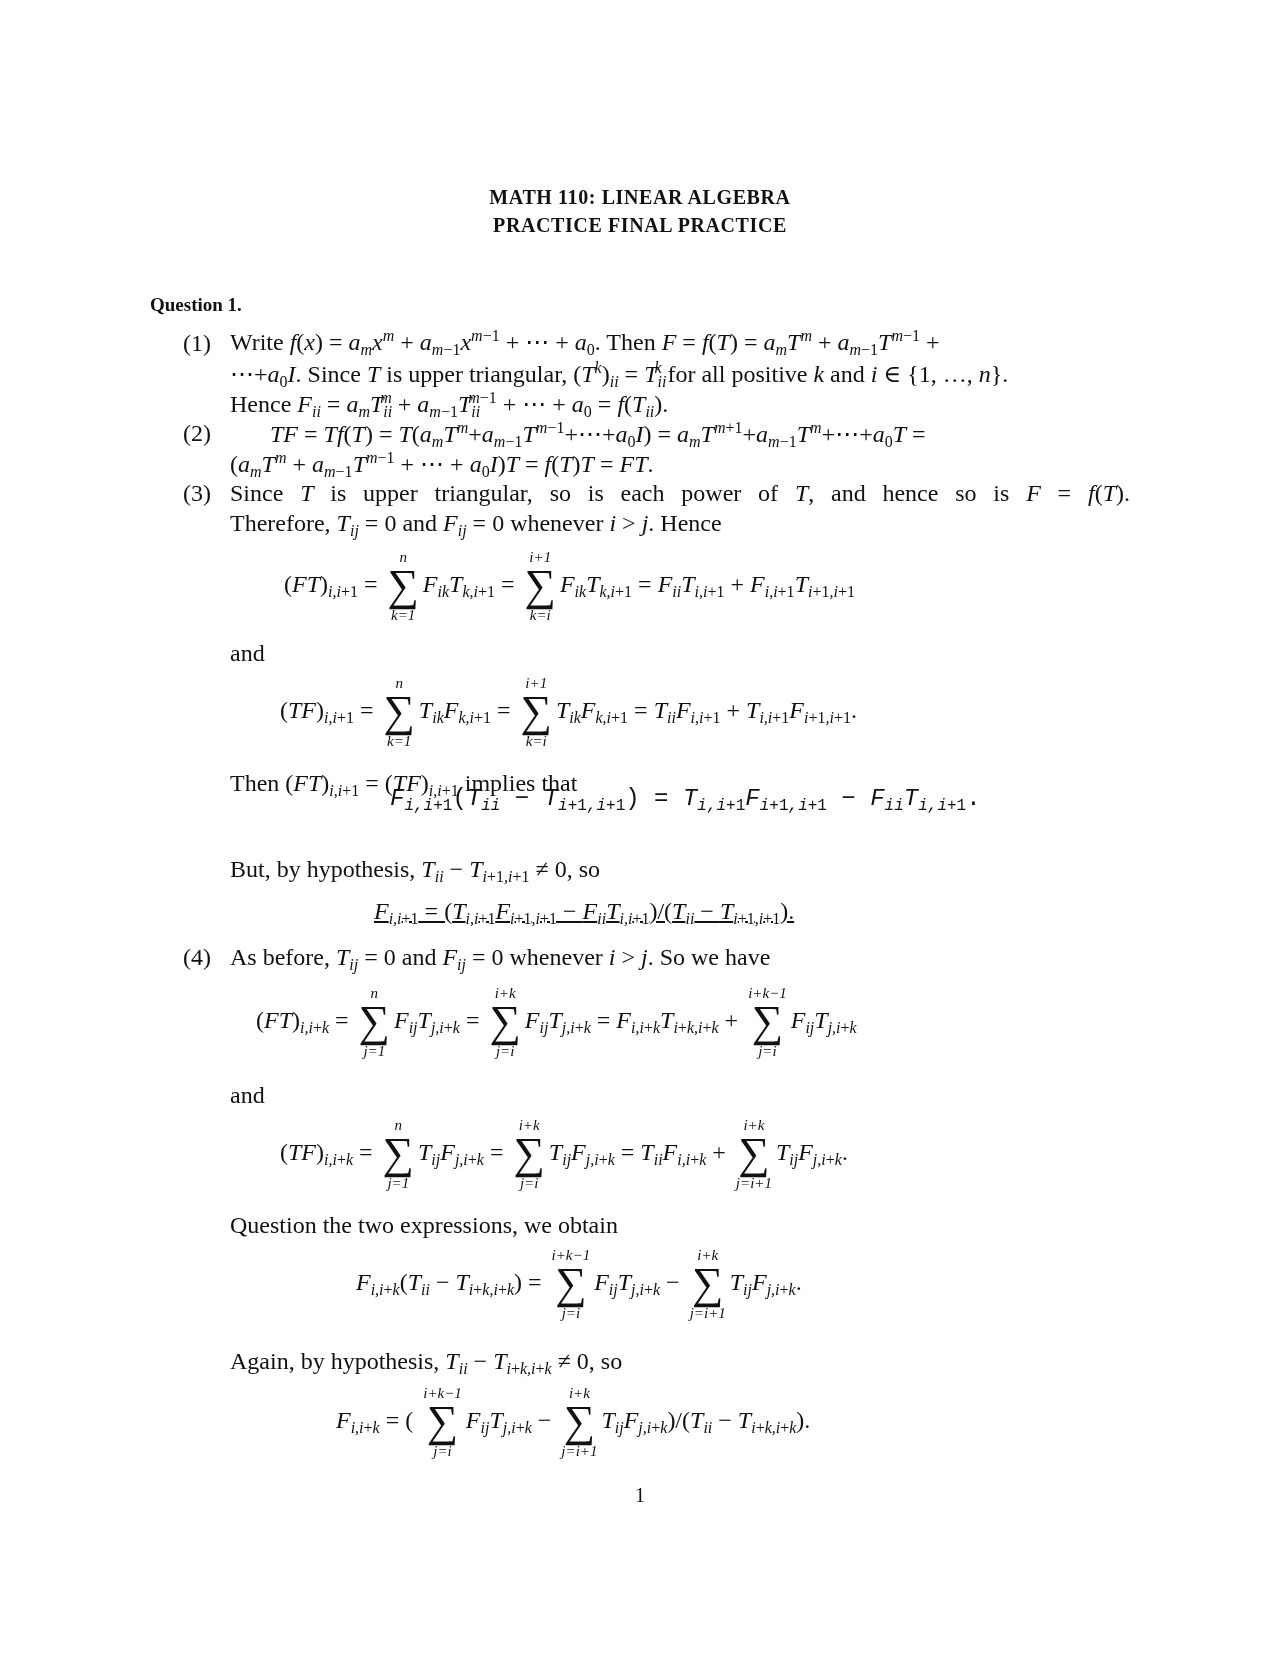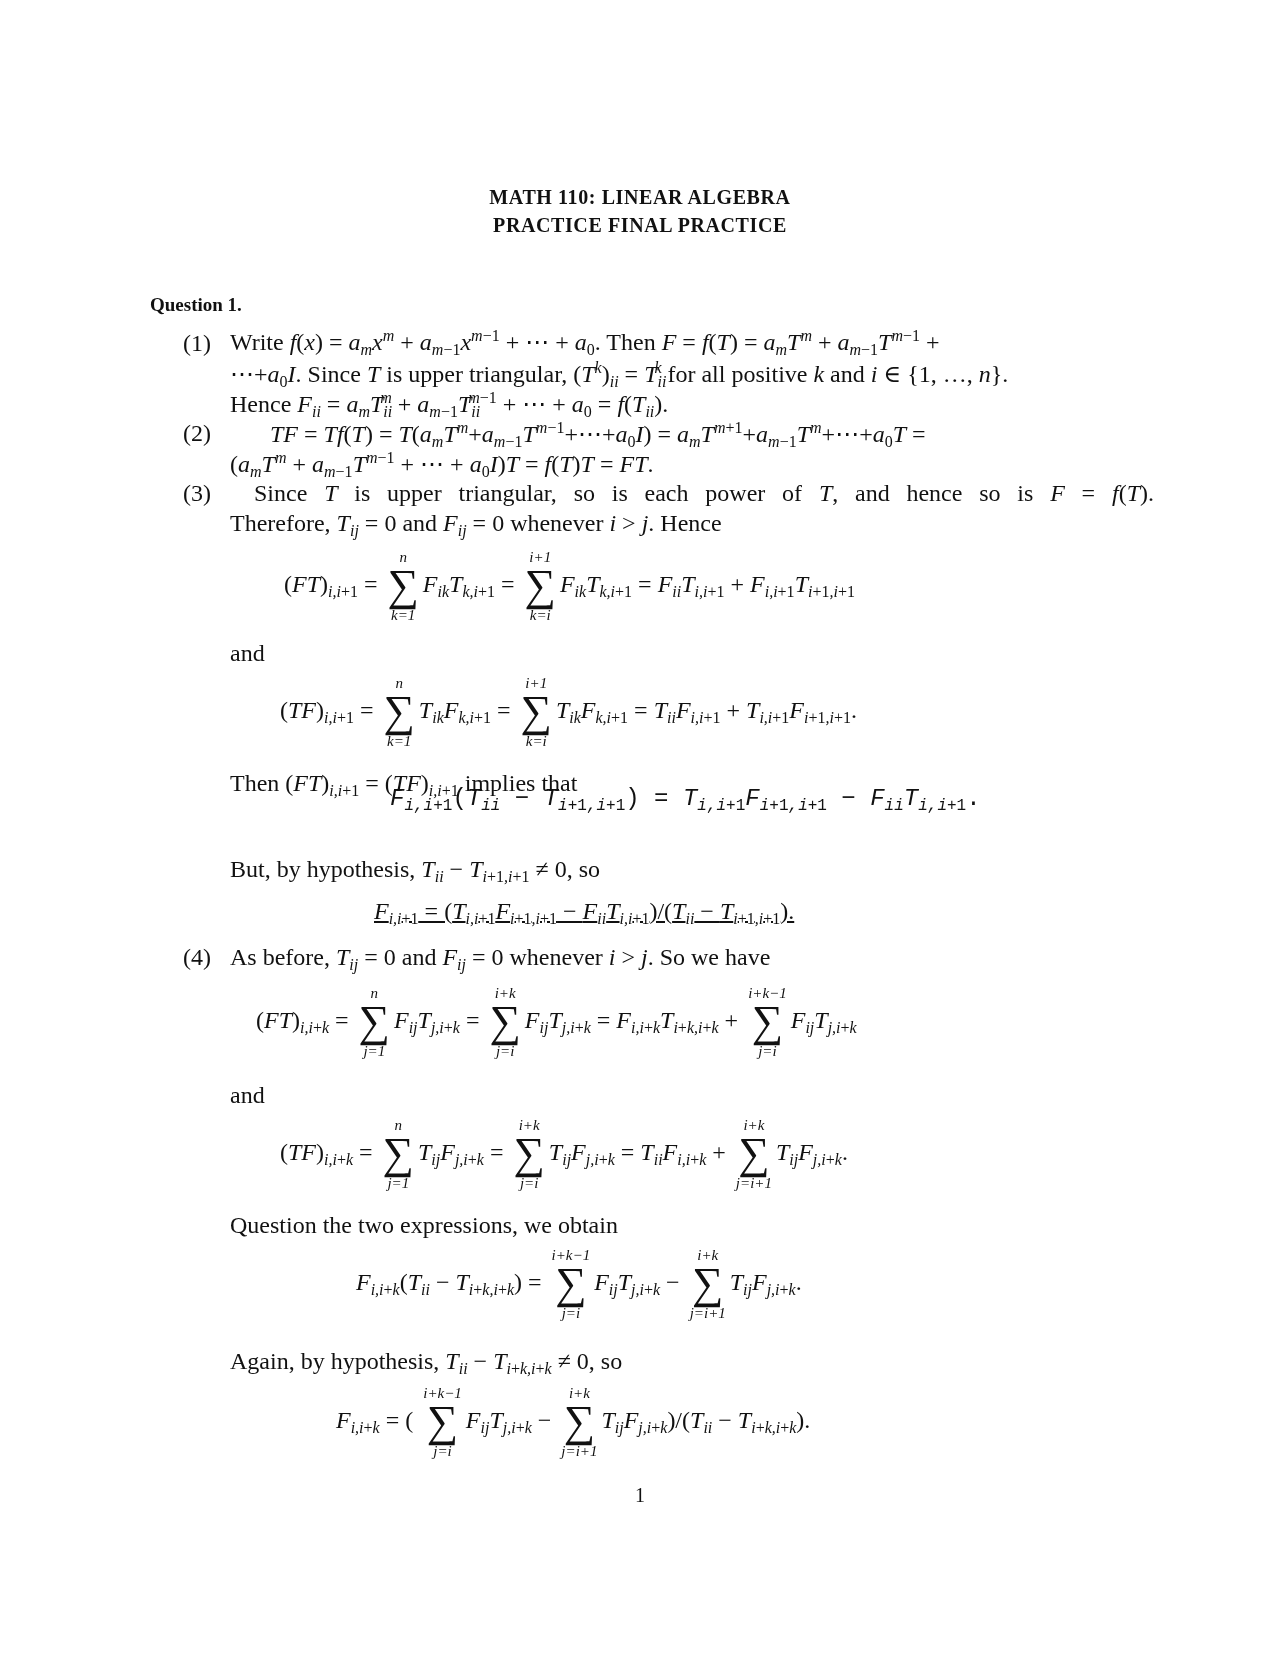--- a/index.html
+++ b/index.html
@@ -14,21 +14,21 @@
   .num { left: 183px; }
   .txt { left: 230px; }
   i { font-style: italic; }
   sub, sup { font-size: 16px; line-height: 0; }
   sub { vertical-align: -5px; }
   sup { vertical-align: 9px; }
   .sum { display: inline-block; position: relative; text-align: center; vertical-align: middle; margin: 0 4px; }
   .sum .sig { font-size: 44px; line-height: 40px; display: block; }
   .sum .lim { font-size: 15px; font-style: italic; display: block; line-height: 18px; }
   .eq { font-size: 24px; }
-  .justify { width: 900px; text-align: justify; text-align-last: justify; margin-left: 24px; }
+  .justify { width: 900px; text-align: justify; text-align-last: justify; }
 </style>
 </head>
 <body>
 
 <div class="abs title" style="top:186px;">MATH 110: LINEAR ALGEBRA</div>
 <div class="abs title" style="top:214px;">PRACTICE FINAL PRACTICE</div>
 
 <div class="abs qhead" style="left:150px; top:294px;">Question 1.</div>
 
 <div class="abs num" style="top:330px;">(1)</div>

